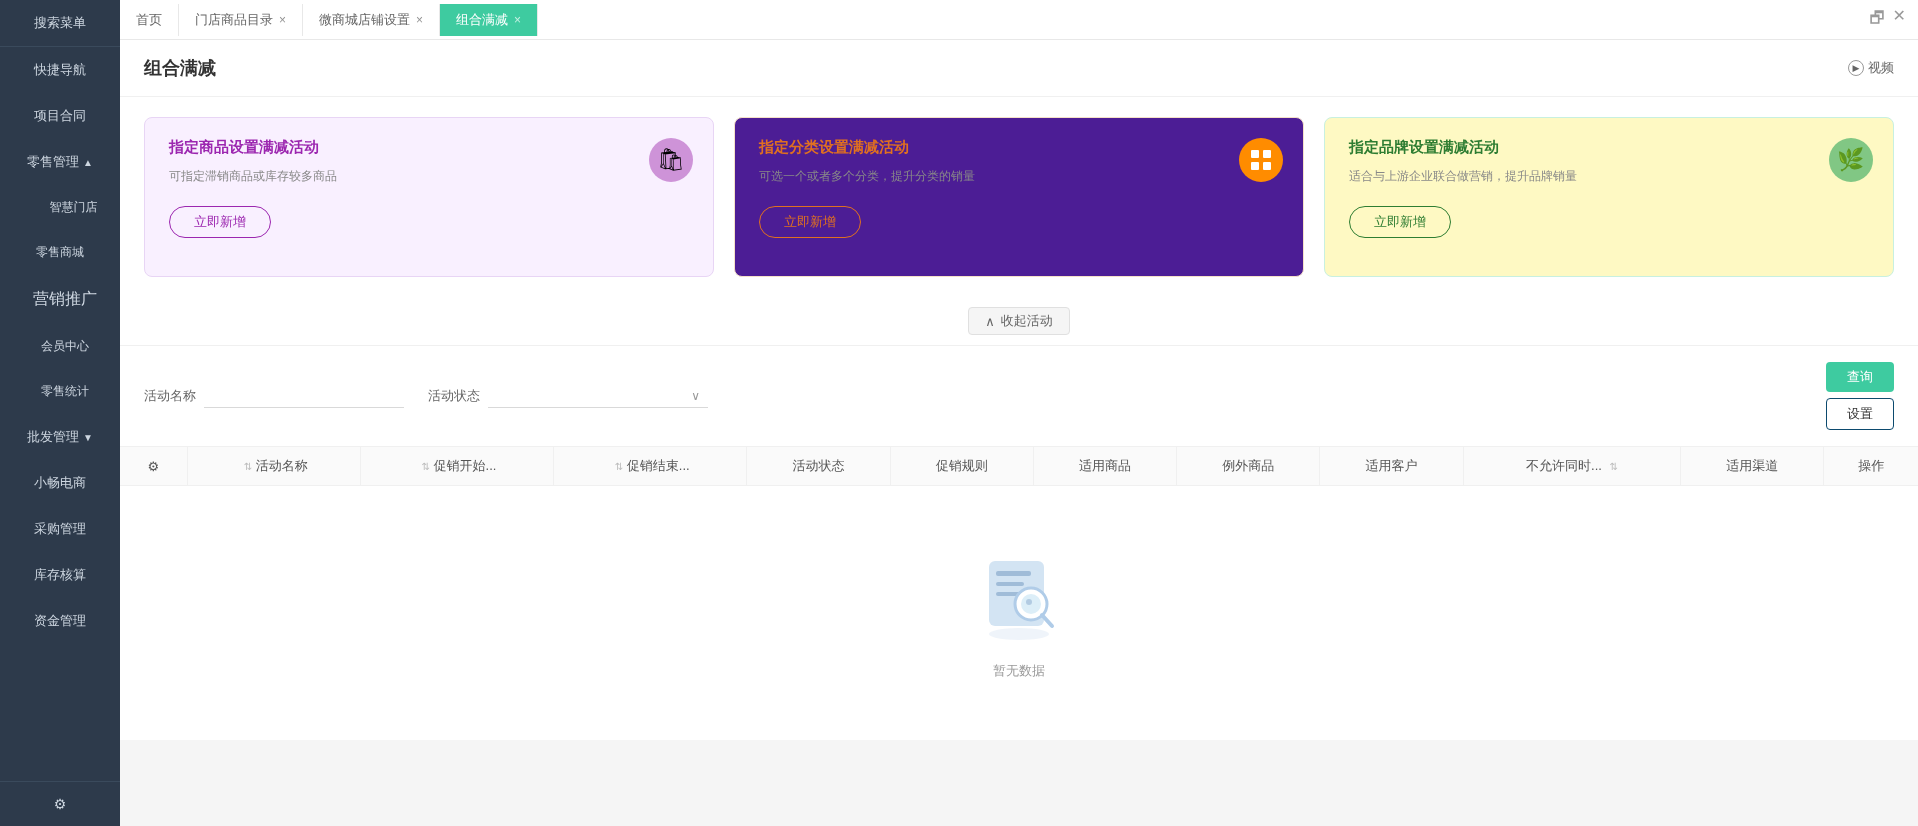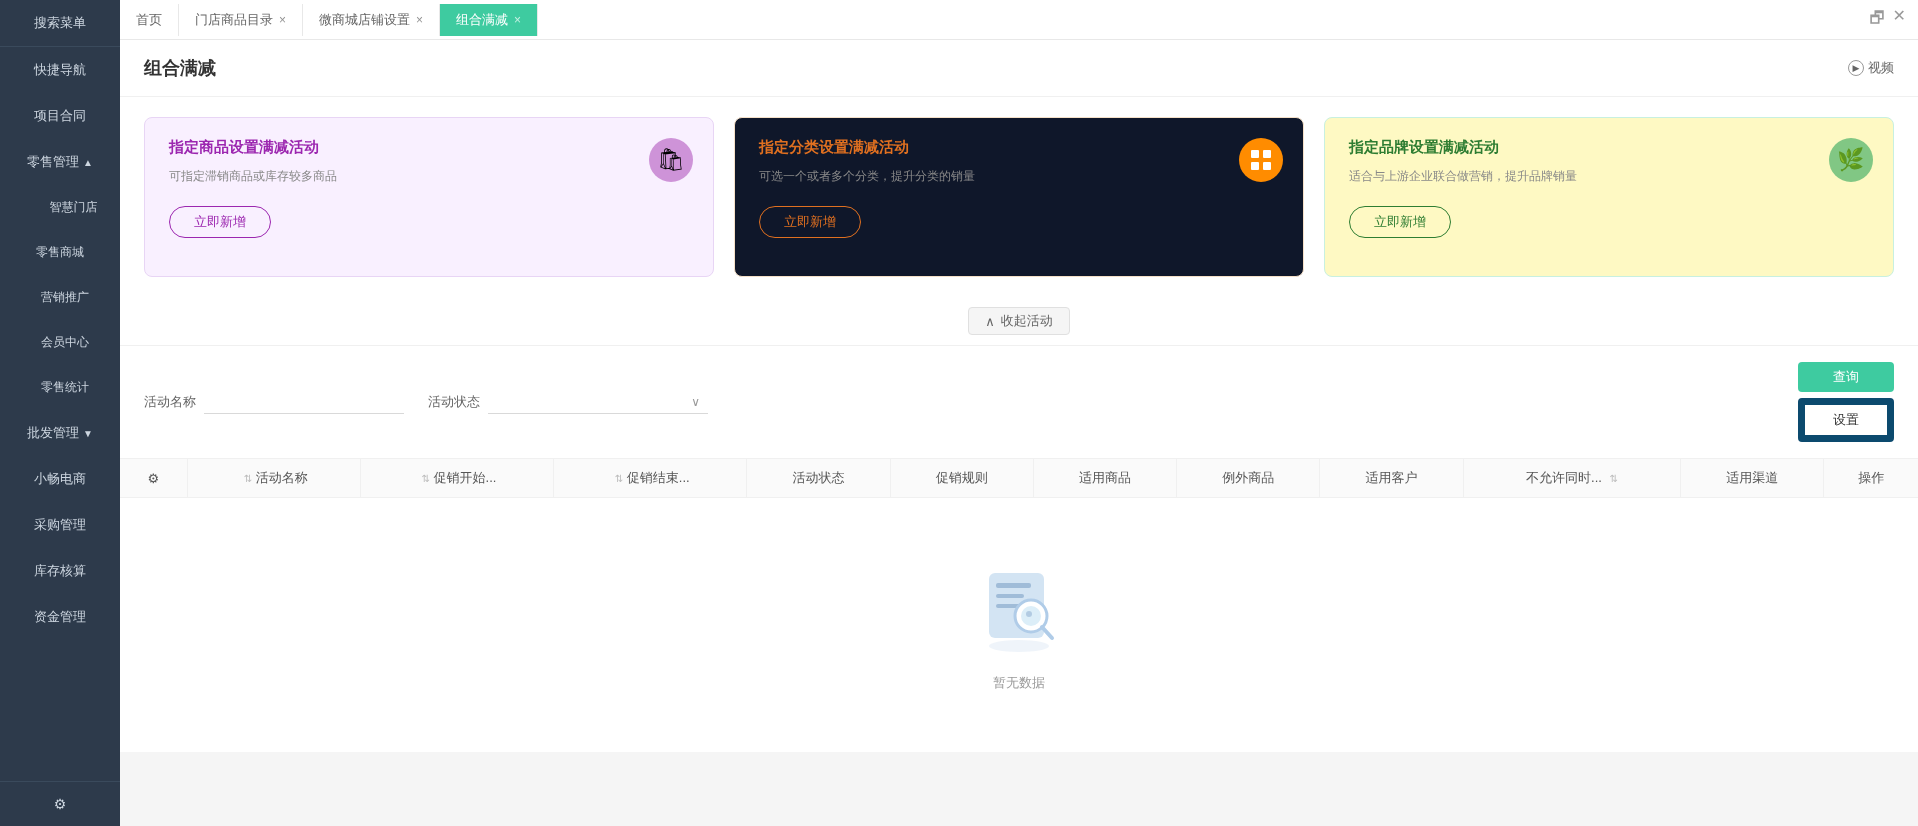--- a/index.html
+++ b/index.html
@@ -136,21 +136,21 @@
     }
 
     .promo-card {
       flex: 1;
       border-radius: 8px;
       padding: 20px 24px;
       position: relative;
       min-height: 160px;
     }
     .promo-card.purple { background: #f9f0ff; border: 1px solid #e8d5f5; }
-    .promo-card.orange { background: #0f172a; border: 1px solid #f5e0c8; }
+    .promo-card.orange { background: #4c1d95; border: 1px solid #f5e0c8; }
     .promo-card.green { background: #fef9c3; border: 1px solid #c8f0e0; }
 
     .card-title {
       font-size: 15px;
       font-weight: 600;
       margin-bottom: 10px;
     }
     .card-title.purple { color: #9c27b0; }
     .card-title.orange { color: #e07020; }
     .card-title.green { color: #2e7d32; }
@@ -269,22 +269,22 @@
       color: #fff;
       border: none;
       padding: 6px 20px;
       border-radius: 4px;
       cursor: pointer;
       font-size: 13px;
     }
     .btn-set {
       background: #fff;
       color: #333;
-      border: 7px solid #0c4a6e;
-      padding: 6px 28px;
+      border: 1px solid #0c4a6e;
+      padding: 6px 20px;
       border-radius: 4px;
       cursor: pointer;
       font-size: 13px;
     }
     .filter-buttons {
       display: flex;
       flex-direction: column;
       gap: 6px;
     }
 
@@ -357,21 +357,21 @@
   <div class="sidebar-item">
     <span>零售管理</span>
     <span class="arrow">▲</span>
   </div>
   <div class="sidebar-item" style="padding-left:27px; font-size:12px;align-items:flex-end;">
     <span>智慧门店</span>
   </div>
   <div class="sidebar-item" style="font-size:12px;">
     <span>零售商城</span>
   </div>
-  <div class="sidebar-item" style="padding-left:10px; font-size:12px;">
+  <div class="sidebar-item" style="padding-left:10px; font-size:16px;">
     <span>营销推广</span>
   </div>
   <div class="sidebar-item" style="padding-left:10px; font-size:12px;">
     <span>会员中心</span>
   </div>
   <div class="sidebar-item" style="padding-left:10px; font-size:12px;">
     <span>零售统计</span>
   </div>
   <div class="sidebar-item">
     <span>批发管理</span>

